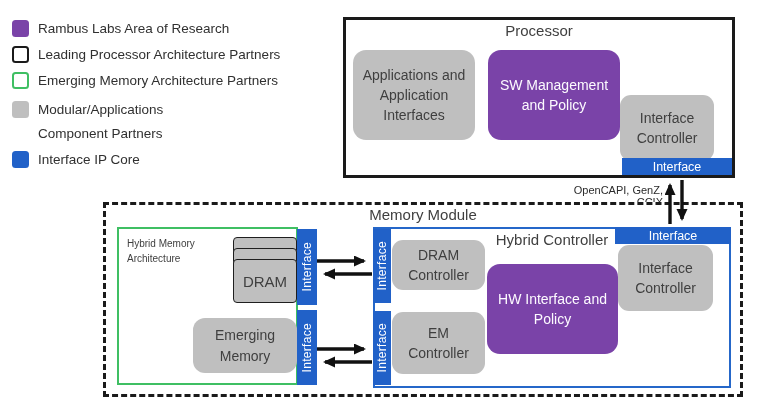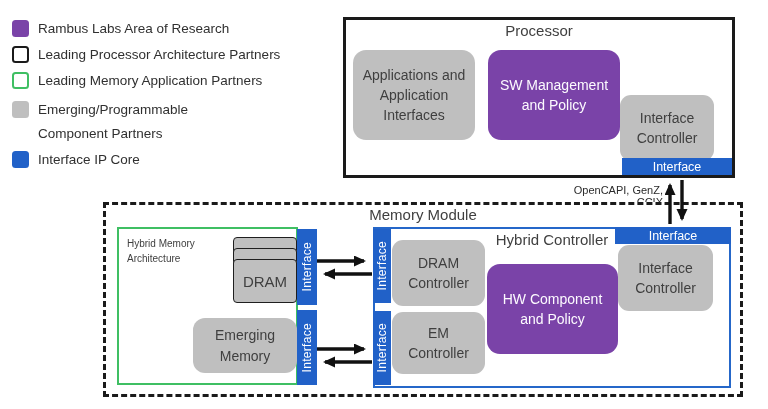--- a/index.html
+++ b/index.html
@@ -48,25 +48,25 @@
     <div class="legend-row" style="top:20px;text-align:right;">
       <div class="swatch sw-purple"></div>
       <div class="label">Rambus Labs Area of Research</div>
     </div>
     <div class="legend-row" style="top:46px;">
       <div class="swatch sw-black"></div>
       <div class="label">Leading Processor Architecture Partners</div>
     </div>
     <div class="legend-row" style="top:72px;">
       <div class="swatch sw-green"></div>
-      <div class="label">Leading Memory Application Partners</div>
+      <div class="label">Emerging Memory Architecture Partners</div>
     </div>
     <div class="legend-row two-line" style="top:101px;">
       <div class="swatch sw-gray"></div>
-      <div class="label">Emerging/Programmable Component Partners</div>
+      <div class="label">Modular/Applications Component Partners</div>
     </div>
     <div class="legend-row" style="top:151px;">
       <div class="swatch sw-blue"></div>
       <div class="label">Interface IP Core</div>
     </div>
   </div>
 
   <div class="abs proc-box">
     <div class="box-title">Processor</div>
     <div class="node purple" style="left:142px;top:30px;width:132px;height:90px;">
@@ -102,28 +102,28 @@
 
     <div class="ibar-v" style="left:191px;top:24px;width:20px;height:76px;">
       <span>Interface</span>
     </div>
     <div class="ibar-v" style="left:191px;top:105px;width:20px;height:75px;">
       <span>Interface</span>
     </div>
 
     <div class="abs hc-box">
       <div class="box-title">Hybrid Controller</div>
-      <div class="node gray" style="left:17px;top:11px;width:93px;height:66px;border-radius:11px;">
+      <div class="node gray" style="left:17px;top:11px;width:93px;height:50px;border-radius:11px;">
         <span style="width:74px;">DRAM Controller</span>
       </div>
       <div class="node gray" style="left:17px;top:83px;width:93px;height:62px;border-radius:11px;">
         <span style="width:74px;">EM Controller</span>
       </div>
       <div class="node purple" style="left:112px;top:35px;width:131px;height:90px;">
-        <span style="width:110px;">HW Component and Policy</span>
+        <span style="width:110px;">HW Interface and Policy</span>
       </div>
       <div class="node gray" style="left:243px;top:16px;width:95px;height:66px;border-radius:11px;">
         <span style="width:78px;">Interface Controller</span>
       </div>
       <div class="ibar-h" style="left:240px;right:-2px;top:-2px;height:17px;">
         <span>Interface</span>
       </div>
     </div>
 
     <div class="ibar-v" style="left:267px;top:24px;width:18px;height:74px;">

